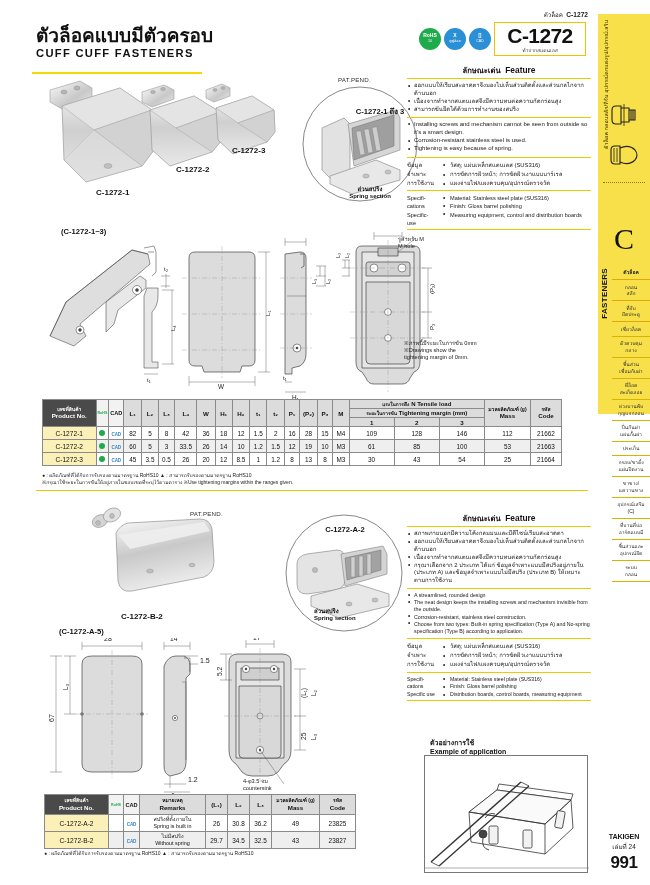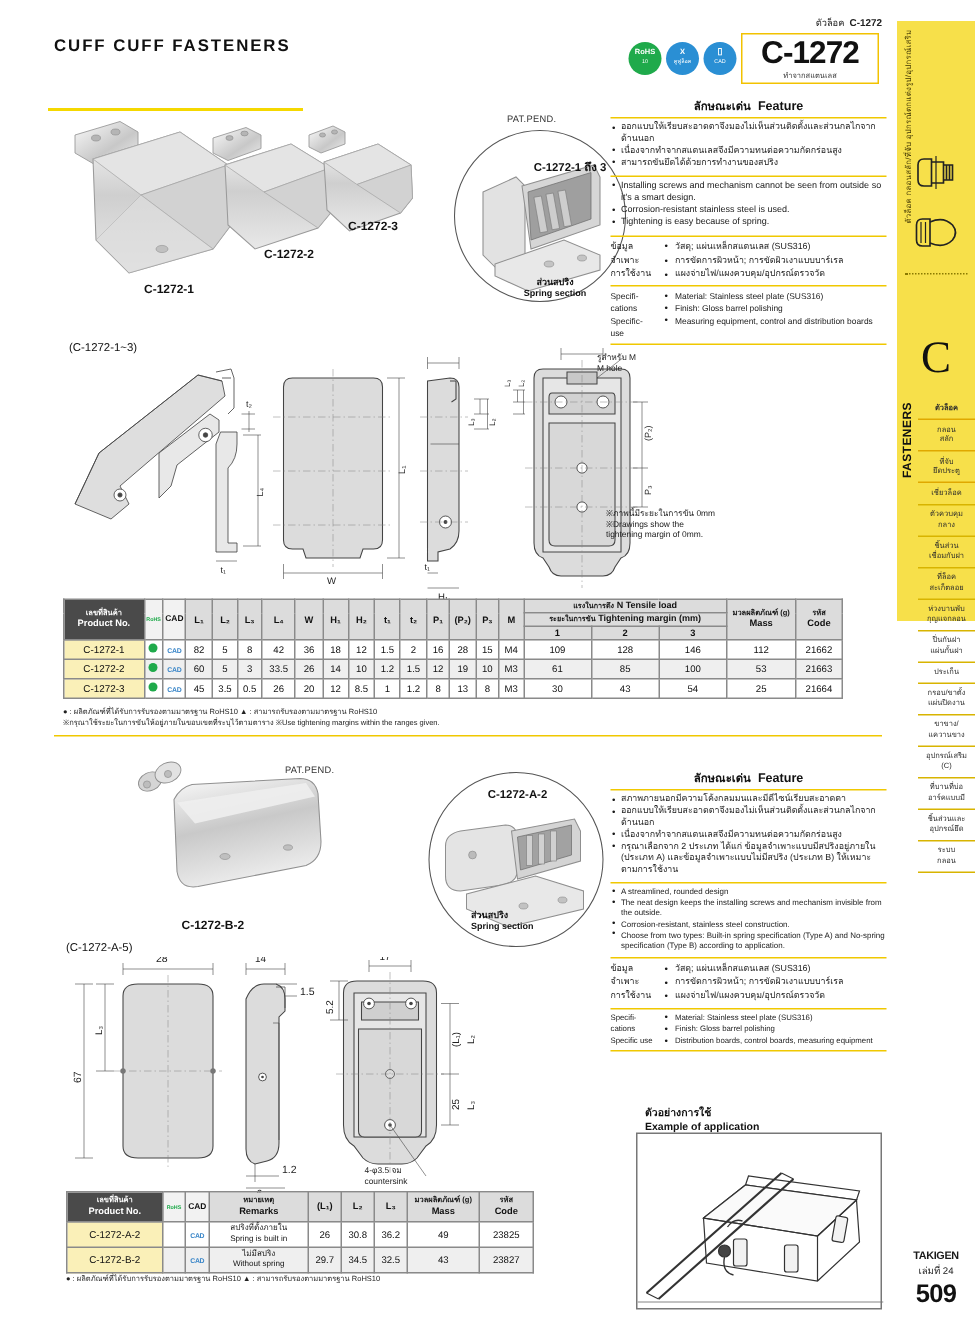--- a/index.html
+++ b/index.html
@@ -147,21 +147,21 @@
   .spec-li::before { content: "\2022"; position: absolute; left: 0px; top: -0.2px; font-size: 6.5px; }
   .spec-li.en { font-size: 5.6px; line-height: 8.2px; }
 
   
   .plabel { position: absolute; font-size: 8px; font-weight: bold; color: #111; }
   .patpend { position: absolute; font-size: 6.2px; color: #333; letter-spacing: 0.2px; }
   .circ-label { position: absolute; font-size: 7.6px; font-weight: bold; color: #111; text-align: center; }
   .spring-lbl { position: absolute; font-size: 6px; font-weight: bold; color: #111; line-height: 7.4px; text-align: center; }
 
   
-  .dsec { position: absolute; font-size: 7.6px; font-weight: normal; color: #111; }
+  .dsec { position: absolute; font-size: 7.6px; font-weight: bold; color: #111; margin-left: 15px; }
 
   .note-note { position: absolute; font-size: 5.6px; line-height: 7.2px; color: #222; }
 
   
   table.spec {
     position: absolute;
     border-collapse: collapse;
     font-size: 6.4px;
     color: #111;
   }
@@ -229,20 +229,21 @@
 <div class="page">
 
   <div class="content">
 
     <div class="topcode">
       <span>ตัวล็อค</span>
       &nbsp;<b>C-1272</b>
     </div>
 
     <div class="title-wrap">
+      <div class="title-th">ตัวล็อคแบบมีตัวครอบ</div>
       <div class="title-en">CUFF CUFF FASTENERS</div>
     </div>
     <div class="title-underline"></div>
 
     <div class="badges">
       <div class="badge badge-rohs">
         <div class="badge-txt">
           <span>RoHS</span>
           <span class="sm">10</span>
         </div>
@@ -989,17 +990,17 @@
 อาร์คแบบมี</span></div>
       <div class="sb-item on-white"><span style="white-space:pre-line">ชิ้นส่วนและ
 อุปกรณ์ยึด</span></div>
       <div class="sb-item on-white"><span style="white-space:pre-line">ระบบ
 กลอน</span></div>
     </div>
 
     <div class="sb-footer">
       <div class="sb-brand">TAKIGEN</div>
       <div class="sb-vol">เล่มที่ 24</div>
-      <div class="sb-pageno">509</div>
+      <div class="sb-pageno">991</div>
     </div>
   </div>
 
 </div>
 
 </body></html>

